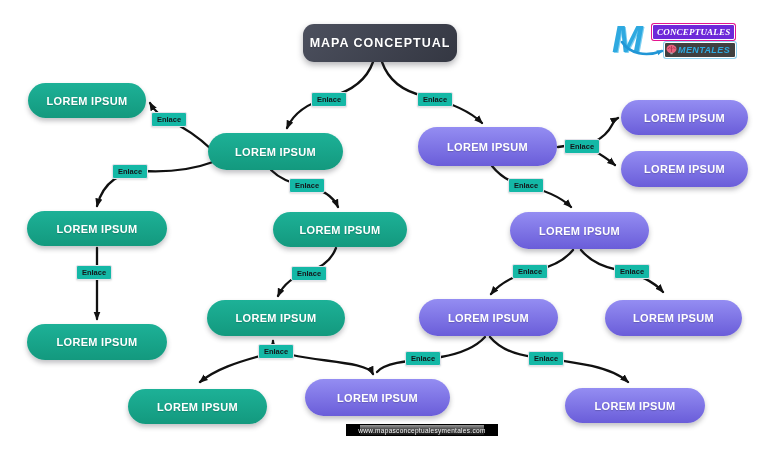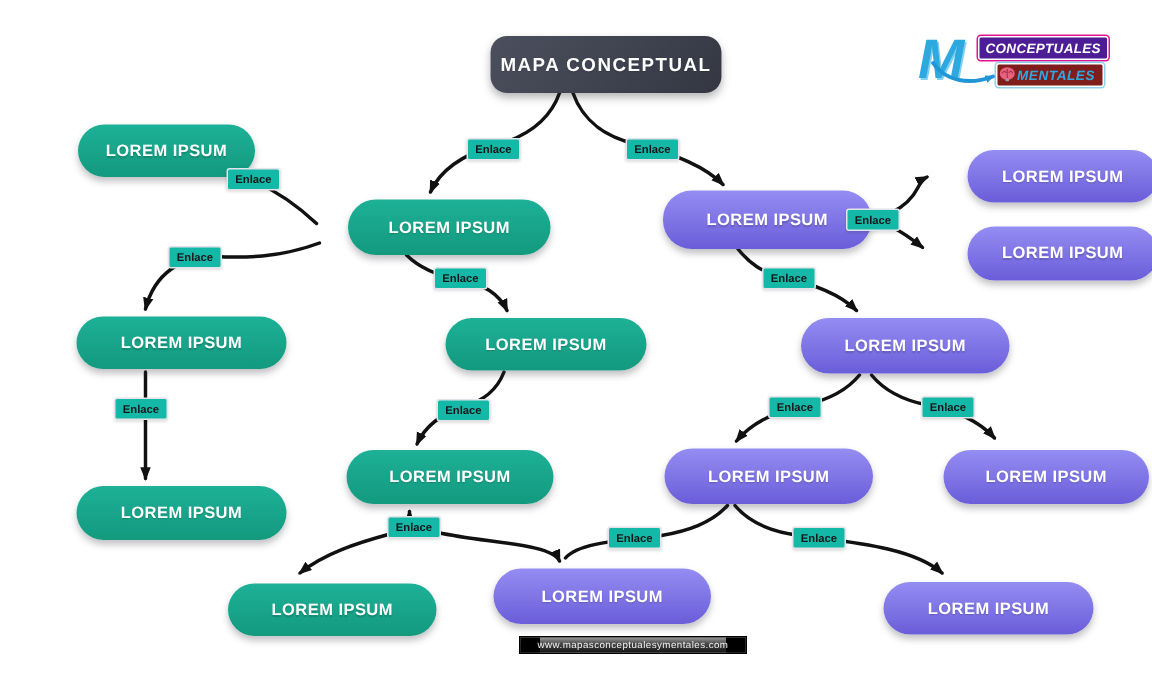--- a/index.html
+++ b/index.html
@@ -5,47 +5,47 @@
   html,body{margin:0;padding:0;background:#fff;}
   #canvas{
     position:relative;width:768px;height:466px;background:#ffffff;overflow:hidden;
     font-family:"Liberation Sans",sans-serif;
   }
   svg.wires{position:absolute;left:0;top:0;width:768px;height:466px;}
   .node{
     position:absolute;display:flex;align-items:center;justify-content:center;
     color:#ffffff;font-weight:bold;font-size:11px;letter-spacing:.3px;
     border-radius:19px;box-shadow:0 3px 5px rgba(50,50,60,.30);
-    text-shadow:0 1px 1px rgba(0,0,0,.18);white-space:nowrap;margin-left:24px;
+    text-shadow:0 1px 1px rgba(0,0,0,.18);white-space:nowrap;
   }
   .node.green{background:linear-gradient(180deg,#1db197 0%,#13997e 100%);}
   .node.purple{background:linear-gradient(180deg,#948df2 0%,#6a5dd9 100%);}
   .node.title{
     background:linear-gradient(135deg,#4c505e 0%,#343742 100%);
     border-radius:11px;font-size:12.5px;letter-spacing:1px;
     box-shadow:0 3px 6px rgba(40,40,50,.35);
   }
   .enlace{
     position:absolute;width:34px;height:13px;display:flex;align-items:center;justify-content:center;
     background:#14b8a6;border:1px solid #e3e3ea;border-radius:2px;
     font-size:7.5px;font-weight:bold;color:#15151a;box-shadow:0 1px 2px rgba(0,0,0,.12);
   }
   
   .logo{position:absolute;left:612px;top:22px;width:148px;height:44px;}
   .logo-m{
     position:absolute;left:0;top:-4px;font-size:37px;font-weight:bold;font-style:italic;
     color:#2ea9e0;text-shadow:1px 1px 0 #7fd0f2;line-height:44px;
   }
   .logo-word1{
-    position:absolute;left:40px;top:2px;background:#4c1d95;color:#fff;
+    position:absolute;left:40px;top:2px;background:#6d28d9;color:#fff;
     font-size:9px;font-weight:bold;font-style:italic;letter-spacing:.2px;
-    padding:2px 4px;border-radius:2px;border:1px solid #fff;box-shadow:0 0 0 1px #e5148e;
+    padding:2px 4px;border-radius:2px;border:1px solid #fff;box-shadow:0 0 0 1px #e5148e;font-family:Liberation Serif, serif;
   }
   .logo-word2{
-    position:absolute;left:52px;top:20px;background:#7f1d1d;color:#2ea9e0;
+    position:absolute;left:52px;top:20px;background:#404040;color:#2ea9e0;
     font-size:9px;font-weight:bold;font-style:italic;letter-spacing:.4px;
     padding:2px 5px 2px 13px;border-radius:2px;border:1px solid #fff;box-shadow:0 0 0 1px #8ed2f0;text-align:center;
   }
   .brain{position:absolute;left:54px;top:22px;width:11px;height:11px;z-index:3;}
   .logo-arrow{position:absolute;left:8px;top:18px;width:52px;height:22px;z-index:2;}
   .watermark{
     position:absolute;left:346px;top:424px;width:152px;height:12px;
     display:flex;align-items:center;justify-content:center;
     background:
       linear-gradient(90deg,#000 0 13px,rgba(0,0,0,0) 13px calc(100% - 13px),#000 calc(100% - 13px)),

